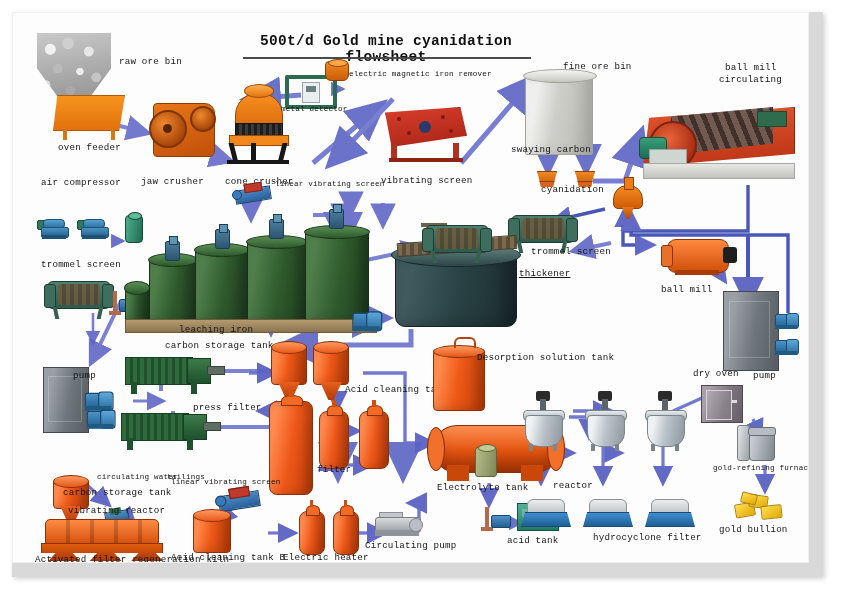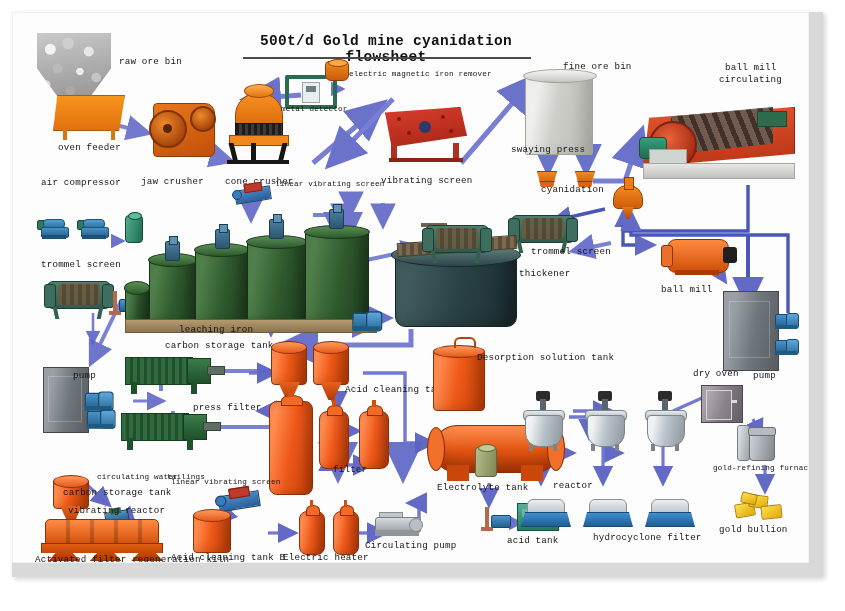--- a/index.html
+++ b/index.html
@@ -605,21 +605,21 @@
             <b></b>
           </div>
       </div>
       <div class="lbl lbl-md" style="left:368px;top:163px;">vibrating screen</div>
 
       <div class="eq silo" style="left:512px;top:60px;"></div>
       <div class="lbl lbl-md" style="left:550px;top:49px;">fine ore bin</div>
 
       <div class="eq sfeed" style="left:524px;top:158px;"></div>
       <div class="eq sfeed" style="left:562px;top:158px;"></div>
-      <div class="lbl lbl-md" style="left:498px;top:132px;">swaying press</div>
+      <div class="lbl lbl-md" style="left:498px;top:132px;">swaying carbon</div>
 
       <div class="eq classifier" style="left:630px;top:88px;">
         <div class="cl-frame"></div>
         <div class="cl-spiral"></div>
         <div class="cl-drum"></div>
         <div class="cl-motor"></div>
         <div class="cl-box"></div>
         <div class="cl-ctrl"></div>
         <div class="cl-base"></div>
       </div>
@@ -711,21 +711,21 @@
 
       <div class="lbl lbl-md" style="left:166px;top:312px;">leaching iron</div>
       <div class="lbl lbl-md" style="left:152px;top:328px;">carbon storage tank</div>
 
       <div class="eq" style="left:382px;top:240px;">
         <div class="thick-body"></div>
         <div class="thick-rim"></div>
         <div class="thick-bridge"></div>
         <div class="thick-post"></div>
       </div>
-      <div class="lbl lbl-md" style="left:506px;top:256px;">thickener</div>
+      <div class="lbl lbl-md" style="left:506px;top:256px;text-decoration:underline;">thickener</div>
 
       <div class="eq trommel" style="left:412px;top:212px;">
         <div class="cap l"></div>
           <div class="drum"></div>
           <div class="cap r"></div>
         <div class="stand">
             <i></i>
             <i></i>
           </div>
       </div>
@@ -746,21 +746,21 @@
 
       <div class="eq ocyl" style="left:256px;top:388px;width:42px;height:92px;"></div>
 
       <div class="eq otank" style="left:420px;top:336px;width:50px;height:60px;">
         <div class="hdl"></div>
       </div>
       <div class="lbl lbl-md" style="left:464px;top:340px;">Desorption solution tank</div>
 
       <div class="eq ocyl" style="left:306px;top:398px;width:28px;height:56px;"></div>
       <div class="eq ocyl" style="left:346px;top:398px;width:28px;height:56px;"></div>
-      <div class="lbl lbl-md" style="left:320px;top:452px;">filter</div>
+      <div class="lbl lbl-md" style="left:304px;top:452px;">filter</div>
 
       <div class="eq" style="left:420px;top:412px;">
         <div class="hvessel">
           <div class="cap l"></div>
             <div class="cap r"></div>
           <div class="saddle a"></div>
             <div class="saddle b"></div>
         </div>
       </div>
       <div class="lbl lbl-md" style="left:424px;top:470px;">Electrolyte tank</div>

